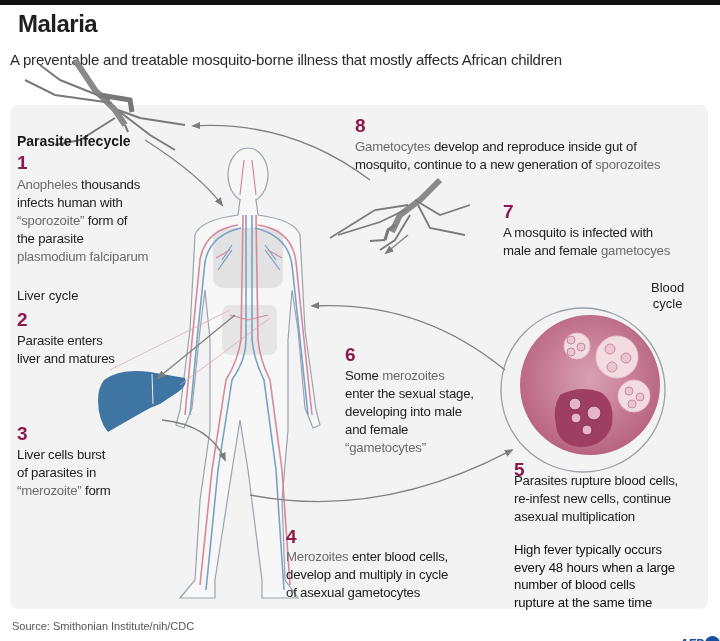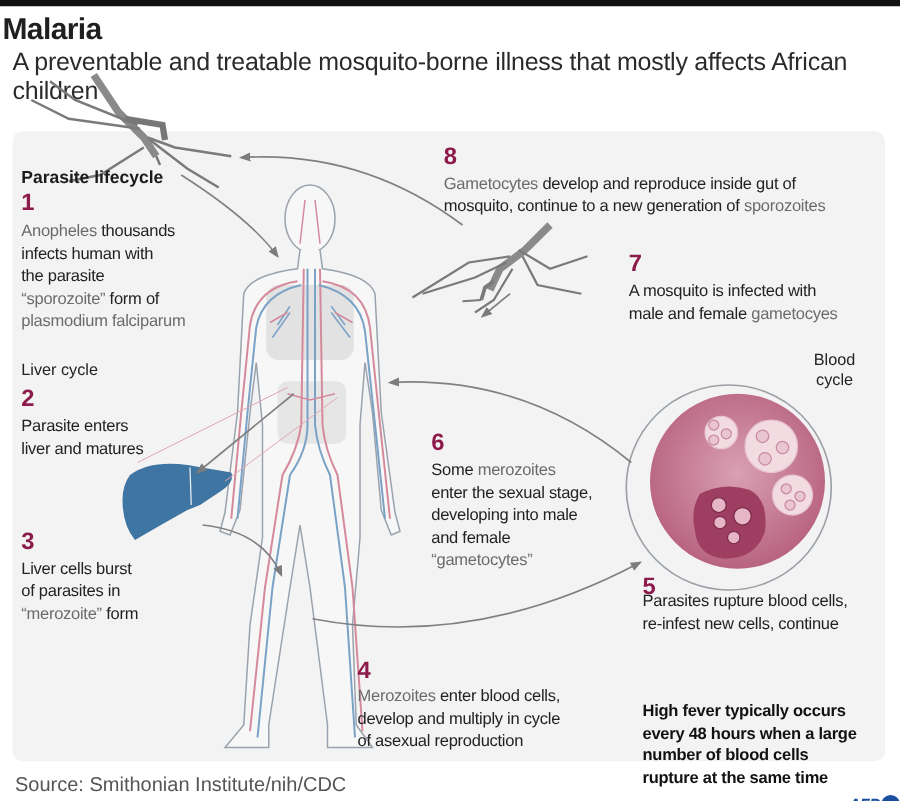--- a/index.html
+++ b/index.html
@@ -1,31 +1,31 @@
 <!DOCTYPE html>
 <html><head>
 <meta charset="utf-8">
 <style>
   html, body { margin: 0; padding: 0; }
   body {
     width: 720px; height: 641px; position: relative; overflow: hidden;
     background: #ffffff; font-family: "Liberation Sans", "DejaVu Sans", sans-serif; color: #1e1e1e;
   }
   .topbar { position: absolute; left: 0; top: 0; width: 720px; height: 5px; background: #111; }
-  .title { position: absolute; left: 2px; top: 10px; font-size: 24px; font-weight: bold; color: #1f1f1f; letter-spacing: -0.5px; }
-  .subtitle { position: absolute; left: 10px; top: 39px; font-size: 20px; color: #2a2a2a; letter-spacing: -0.2px; }
+  .title { position: absolute; left: 18px; top: 10px; font-size: 24px; font-weight: bold; color: #1f1f1f; letter-spacing: -0.5px; }
+  .subtitle { position: absolute; left: 10px; top: 51px; font-size: 15px; color: #2a2a2a; letter-spacing: -0.2px; }
   .panel { position: absolute; left: 10px; top: 105px; width: 698px; height: 504px; background: #f3f3f3; border-radius: 8px; }
   svg.art { position: absolute; left: 0; top: 0; width: 720px; height: 641px; }
   .txt { position: absolute; font-size: 13.2px; line-height: 18px; color: #222; letter-spacing: -0.2px; }
   .txt .light { color: #6b6b6b; }
   .num { position: absolute; font-size: 19px; font-weight: bold; color: #8c1a4b; }
   .label { position: absolute; font-size: 13px; color: #222; }
   .heading { position: absolute; font-size: 14px; font-weight: bold; color: #1a1a1a; }
-  .fever { position: absolute; font-size: 13.2px; font-weight: bold; line-height: 17.5px; color: #111; letter-spacing: -0.2px; margin-top: 19px; }
-  .source { position: absolute; left: 12px; top: 620px; font-size: 16px; color: #555; }
+  .fever { position: absolute; font-size: 13.2px; font-weight: normal; line-height: 17.5px; color: #111; letter-spacing: -0.2px; }
+  .source { position: absolute; left: 12px; top: 620px; font-size: 11px; color: #555; }
   .afp { position: absolute; left: 679px; top: 636px; display: flex; align-items: center; }
   .afp-text { font-size: 13px; font-weight: bold; font-style: italic; color: #1a4fa0; letter-spacing: -0.5px; }
   .afp-dot { width: 15px; height: 15px; border-radius: 50%; background: #1a4fa0; margin-left: 1px; }
 </style>
 </head>
 <body>
 
 <div class="topbar"></div>
 <div class="title">Malaria</div>
 <div class="subtitle">A preventable and treatable mosquito-borne illness that mostly affects African children</div>
@@ -132,22 +132,22 @@
     <path d="M408,235 L386,253" marker-end="url(#arr)"></path>
   </g>
 </svg>
 
 <div class="heading" style="left:17px; top:133px;">Parasite lifecycle</div>
 
 <div class="num" style="left:17px; top:152px;">1</div>
 <div class="txt" style="left:17px; top:176px;">
     <div><span class="light">Anopheles </span><span>thousands</span></div>
     <div><span>infects human with</span></div>
+    <div><span class="light">“sporozoite”</span><span> form of</span></div>
     <div><span>the parasite</span></div>
-    <div><span class="light">“sporozoite”</span><span> form of</span></div>
     <div><span class="light">plasmodium falciparum</span></div>
   </div>
 
 <div class="label" style="left:17px; top:288px;">Liver cycle</div>
 
 <div class="num" style="left:17px; top:309px;">2</div>
 <div class="txt" style="left:17px; top:332px;">
     <div><span>Parasite enters</span></div>
     <div><span>liver and matures</span></div>
   </div>
@@ -182,33 +182,34 @@
     <div><span>enter the sexual stage,</span></div>
     <div><span>developing into male</span></div>
     <div><span>and female</span></div>
     <div><span class="light">“gametocytes”</span></div>
   </div>
 
 <div class="num" style="left:514px; top:459px;">5</div>
 <div class="txt" style="left:514px; top:472px;">
     <div><span>Parasites rupture blood cells,</span></div>
     <div><span>re-infest new cells, continue</span></div>
+    <div><span>asexual multiplication</span></div>
   </div>
 
 <div class="fever" style="left:514px; top:541px;">
   <div>High fever typically occurs</div>
   <div>every 48 hours when a large</div>
   <div>number of blood cells</div>
   <div>rupture at the same time</div>
 </div>
 
 <div class="num" style="left:286px; top:526px;">4</div>
 <div class="txt" style="left:286px; top:548px;">
     <div><span class="light">Merozoites</span><span> enter blood cells,</span></div>
     <div><span>develop and multiply in cycle</span></div>
-    <div><span>of asexual reproduction</span></div>
+    <div><span>of asexual gametocytes</span></div>
   </div>
 
 <div class="source">Source: Smithonian Institute/nih/CDC</div>
 <div class="afp">
   <span class="afp-text">AFP</span>
   <span class="afp-dot"></span>
 </div>
 
 </body></html>

